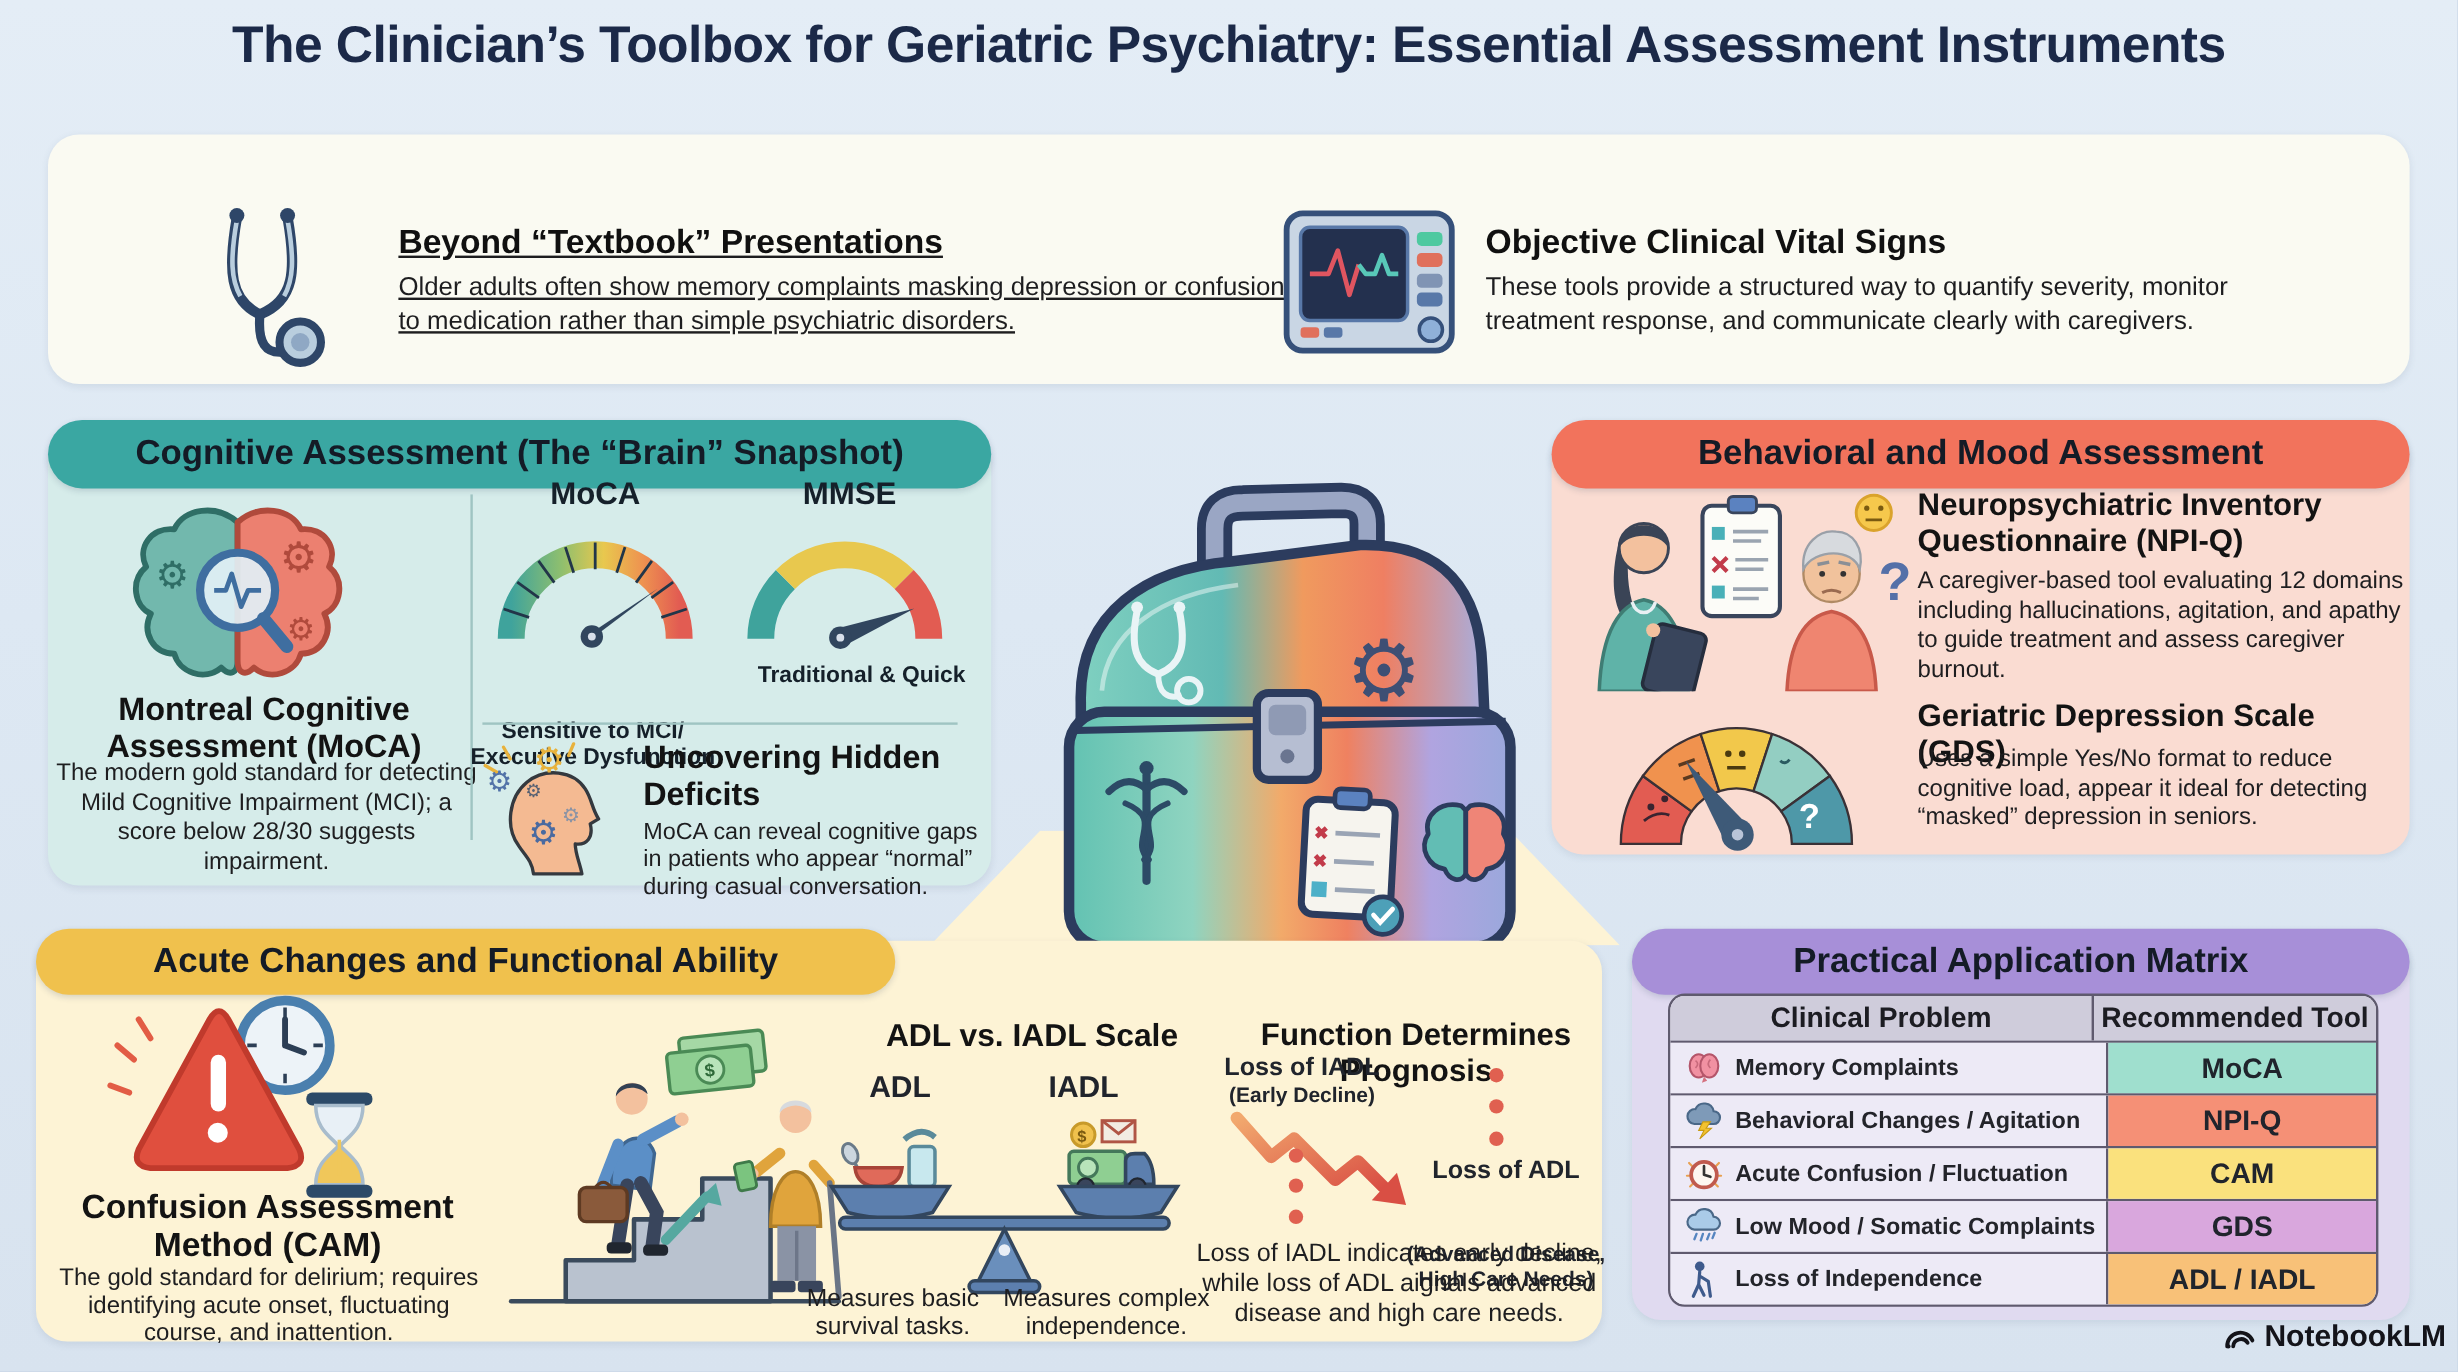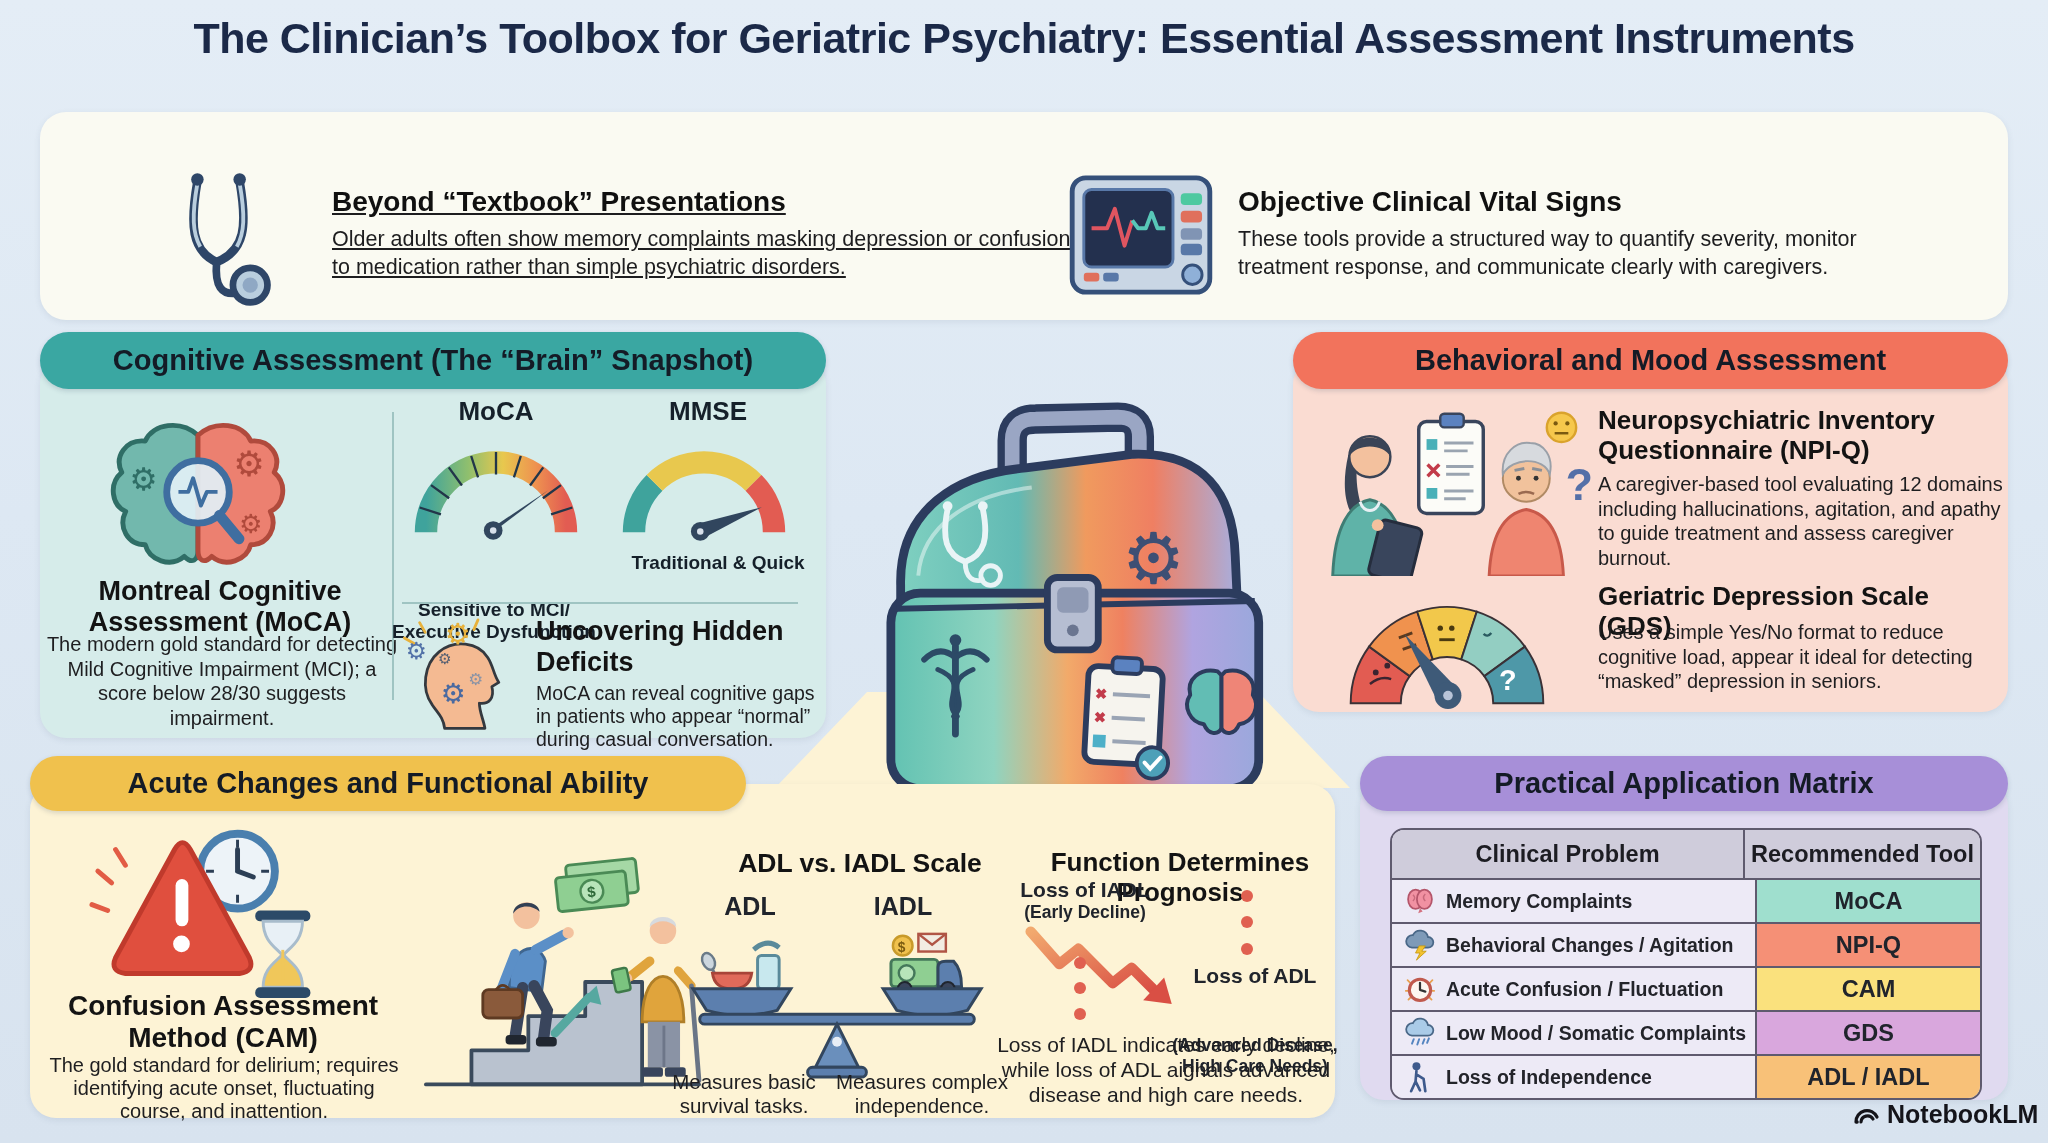--- a/index.html
+++ b/index.html
@@ -6,40 +6,40 @@
   #canvas{
     position:relative;width:2048px;height:1143px;overflow:hidden;
     background:linear-gradient(180deg,#e4edf6 0%,#dde8f3 45%,#d8e3ef 100%);
     font-family:"Liberation Sans","DejaVu Sans",sans-serif;color:#1d1d1f;
   }
   .abs{position:absolute;}
   .center{text-align:center;}
   .prewrap{white-space:pre-line;margin-top:47px;}
   .pill{
     position:absolute;border-radius:30px;display:flex;align-items:center;justify-content:center;
-    font-size:29px;font-weight:700;color:#141b26;box-shadow:0 2px 5px rgba(40,60,90,.18);
+    font-size:29px;font-weight:700;color:#141b26;box-shadow:0 2px 5px rgba(40,60,90,.18);margin-top:18px;
   }
   .panel{position:absolute;border-radius:26px;box-shadow:0 2px 6px rgba(60,80,110,.10);}
   .main-title{
     position:absolute;left:0;top:14px;width:100%;text-align:center;
     font-size:43px;font-weight:700;color:#1b2948;letter-spacing:-.5px;
   }
   .why-heading{position:absolute;left:0;top:12px;width:100%;text-align:center;font-size:30px;font-weight:700;color:#101010;}
   .item-title{font-size:28px;font-weight:700;color:#101010;}
   .item-body{font-size:21.5px;line-height:1.32;color:#1d1d1f;margin-top:7px;}
   .sec-title{font-size:26px;font-weight:700;color:#131313;line-height:1.14;}
   .sec-body{font-size:20px;line-height:1.23;color:#1e1e20;}
   .gauge-label{font-size:26px;font-weight:700;color:#15202a;text-align:center;}
   .gauge-caption{font-size:19px;font-weight:700;color:#15202a;text-align:center;line-height:1.16;}
   .divider-v{position:absolute;background:#9fc4c2;width:2px;}
   .divider-h{position:absolute;background:#9fc4c2;height:2px;}
   .small-bold{font-weight:700;color:#20242c;}
   .matrix-table{position:absolute;left:30px;top:72px;width:588px;border:2px solid #5f5a6e;border-radius:14px;overflow:hidden;background:#edeaf6;}
   .mt-row{display:flex;height:42px;border-top:2px solid #5f5a6e;}
-  .mt-row.header{height:48px;border-top:none;background:#cfccdb;}
+  .mt-row.header{height:37px;border-top:none;background:#cfccdb;}
   .mt-left{width:351px;display:flex;align-items:center;gap:10px;padding-left:12px;border-right:2px solid #5f5a6e;background:#edeaf6;}
   .mt-row.header .mt-left{background:#cfccdb;justify-content:center;padding-left:0;}
   .mt-right{flex:1;display:flex;align-items:center;justify-content:center;}
   .mt-problem{font-size:19.5px;font-weight:700;color:#23242a;white-space:nowrap;}
   .mt-colhead{font-size:23.5px;font-weight:700;color:#1c1c22;}
   .mt-tool{font-size:23.5px;font-weight:700;color:#20242c;}
   .watermark{position:absolute;left:1852px;top:1100px;display:flex;align-items:center;gap:7px;font-size:25px;font-weight:700;color:#14141a;}
   .hill{position:absolute;left:775px;top:692px;width:575px;height:96px;background:#fdf3d5;clip-path:polygon(0 100%,16% 0,84% 0,100% 100%);}
   svg{display:block;}
 </style>

